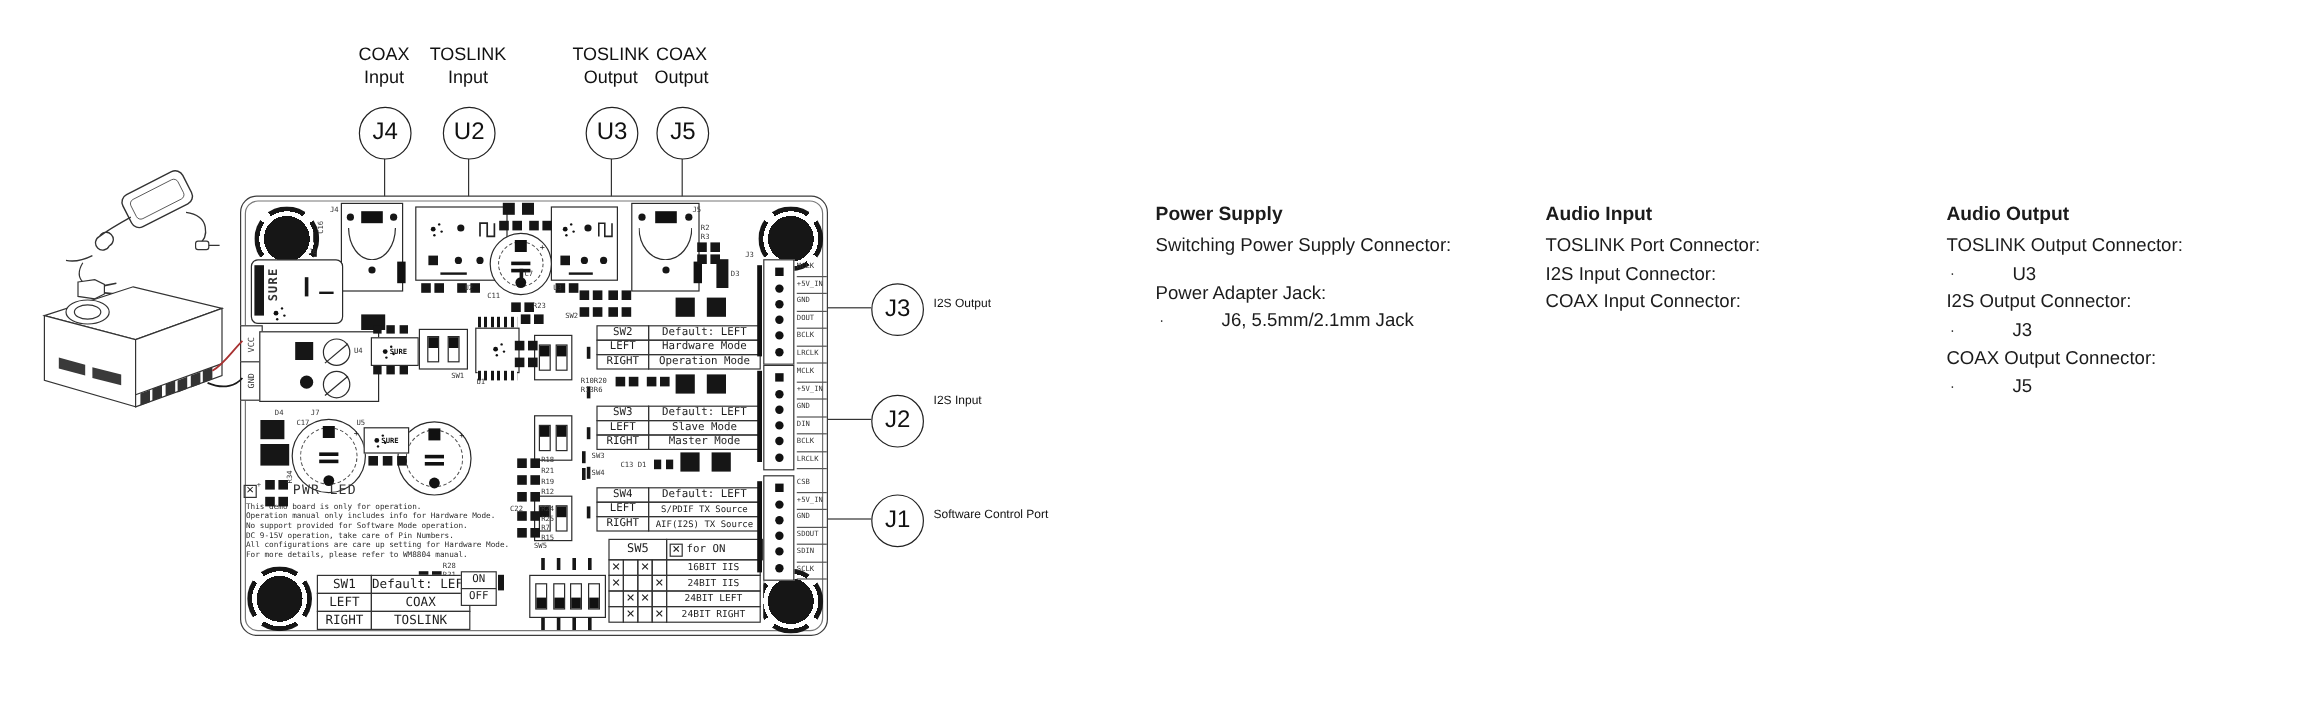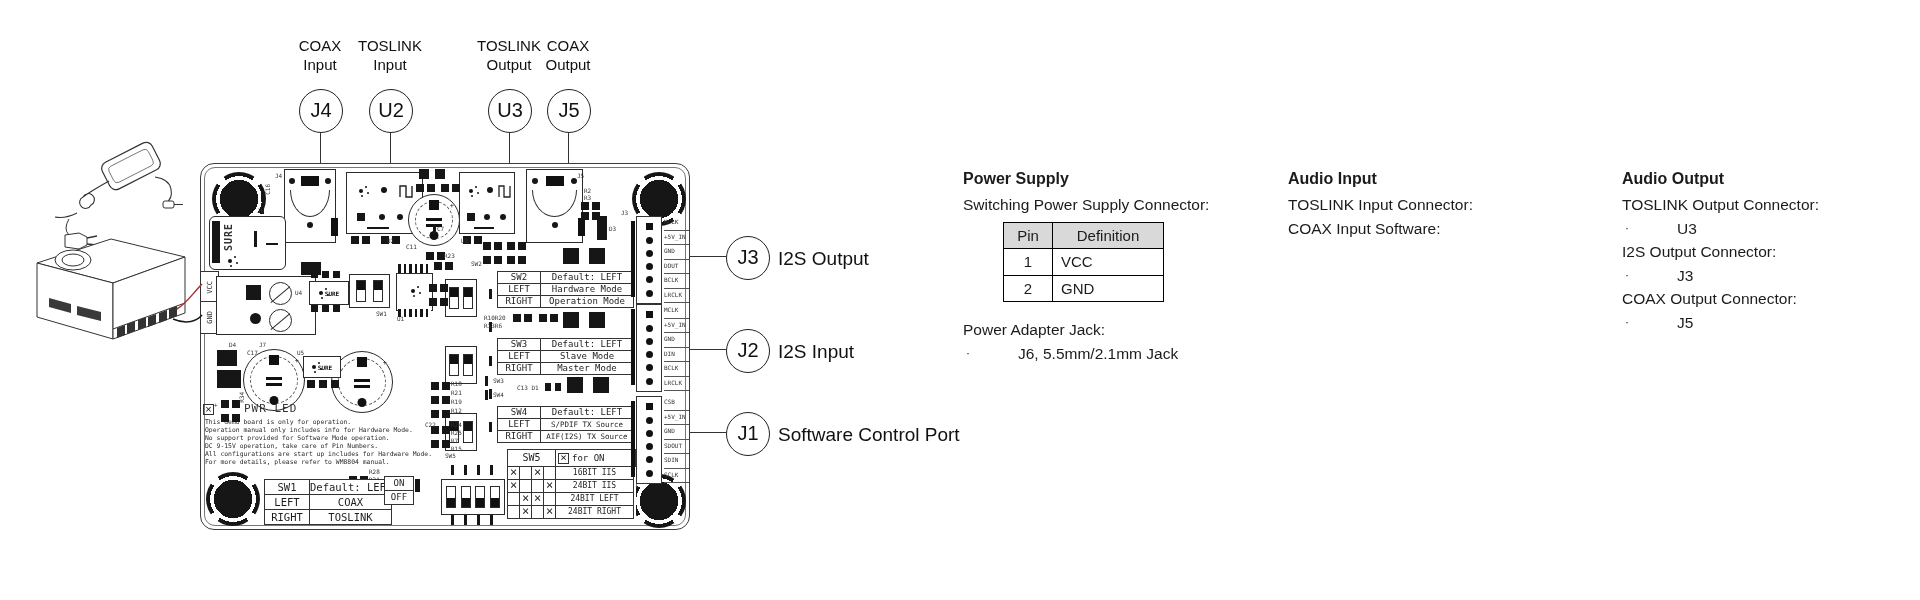--- a/index.html
+++ b/index.html
@@ -96,21 +96,21 @@
   .vcell{position:absolute;width:17px;border:1px solid #333;background:#fff;display:flex;align-items:center;justify-content:center;
          font-family:"DejaVu Sans Mono",monospace;font-size:7px;color:#333;}
   .vcell span{writing-mode:vertical-rl;transform:rotate(180deg);}
 
   
   .cir{position:absolute;width:42px;height:42px;border:1.4px solid #222;border-radius:50%;background:#fff;
        font-size:20px;line-height:40px;text-align:center;color:#111;z-index:4;}
   .tlabel{position:absolute;width:90px;text-align:center;font-size:15px;line-height:19px;color:#111;}
   .lead-v{position:absolute;width:1.2px;background:#333;z-index:1;}
   .lead-h{position:absolute;height:1.2px;background:#333;z-index:1;}
-  .rlabel{position:absolute;font-size:19px;color:#111;white-space:nowrap;}
+  .rlabel{position:absolute;font-size:10px;color:#111;white-space:nowrap;}
 
   
   .info-col{position:absolute;top:168px;width:330px;font-size:15.5px;line-height:23.5px;color:#1b1b1b;}
   .info-h{font-weight:700;font-size:16px;line-height:21px;margin-bottom:4px;}
   .ib .b{display:inline-block;width:52px;padding-left:3px;font-size:12px;vertical-align:top;}
   table.pin-table{border-collapse:collapse;margin:5px 0 6px 40px;font-size:15px;}
   table.pin-table th,table.pin-table td{border:1px solid #000;height:23px;font-weight:400;}
   table.pin-table th{background:#d9d9d9;text-align:center;}
   table.pin-table td.pn{width:46px;text-align:center;}
   table.pin-table td.df,table.pin-table th.df{width:101px;}
@@ -247,21 +247,21 @@
     <div class="sk md" style="left:43px;top:239px">PWR LED</div>
 
     <span class="cbx" style="position:absolute;left:2px;top:240px">×</span>
     <span class="sk" style="left:13px;top:238px">+</span>
 
     <div class="discl" style="left:4px;top:255px">
       <div>This demo board is only for operation.</div>
       <div>Operation manual only includes info for Hardware Mode.</div>
       <div>No support provided for Software Mode operation.</div>
       <div>DC 9-15V operation, take care of Pin Numbers.</div>
-      <div>All configurations are start up includes for Hardware Mode.</div>
+      <div>All configurations are care up setting for Hardware Mode.</div>
       <div>For more details, please refer to WM8804 manual.</div>
     </div>
 
     <span class="pb" style="left:100px;top:98px;width:20px;height:13px"></span>
     <div class="chipbox" style="left:108px;top:117px;width:38px;height:22px">
       <span class="logo" style="position:static;display:inline-block"></span>
         <span>SURE</span>
     </div>
 
     <div class="dip" style="left:148px;top:110px;width:39px;height:32px">
@@ -589,55 +589,40 @@
   </div>
   <div class="cir" style="left:547px;top:89px">J5</div>
   <div class="lead-v" style="left:568px;top:131px;height:49px"></div>
 
   <div class="lead-h" style="left:688px;top:256px;width:38px"></div>
   <div class="cir" style="left:726px;top:236px">J3</div>
   <div class="rlabel" style="left:778px;top:248px">I2S Output</div>
 
   <div class="lead-h" style="left:688px;top:349px;width:38px"></div>
   <div class="cir" style="left:726px;top:329px">J2</div>
-  <div class="rlabel" style="left:778px;top:341px">I2S Input</div>
+  <div class="rlabel" style="left:778px;top:329px">I2S Input</div>
 
   <div class="lead-h" style="left:688px;top:432px;width:38px"></div>
   <div class="cir" style="left:726px;top:412px">J1</div>
   <div class="rlabel" style="left:778px;top:424px">Software Control Port</div>
 
   <div class="info-col" style="left:963px">
     <div class="info-h">Power Supply</div>
     <div>Switching Power Supply Connector:</div>
-    <table class="pin-table">
-      <tbody>
-          <tr>
-        <th class="pn">Pin</th>
-        <th class="df">Definition</th>
-      </tr>
-      <tr>
-        <td class="pn">1</td>
-        <td class="df">VCC</td>
-      </tr>
-      <tr>
-        <td class="pn">2</td>
-        <td class="df">GND</td>
-      </tr>
-    </tbody>
-      </table>
     <div style="margin-top:16px">Power Adapter Jack:</div>
     <div class="ib">
       <span class="b">·</span><span>J6, 5.5mm/2.1mm Jack</span>
     </div>
   </div>
 
   <div class="info-col" style="left:1288px">
     <div class="info-h">Audio Input</div>
-    <div>TOSLINK Input Connector:</div>
-    <div>COAX Input Software:</div>
+    <div>TOSLINK Port Connector:</div>
+    <div>I2S Input Connector:</div>
+    <div>COAX Input Connector:</div>
   </div>
 
   <div class="info-col" style="left:1622px">
     <div class="info-h">Audio Output</div>
     <div>TOSLINK Output Connector:</div>
     <div class="ib"><span class="b">·</span><span>U3</span></div>
     <div>I2S Output Connector:</div>
     <div class="ib"><span class="b">·</span><span>J3</span></div>
     <div>COAX Output Connector:</div>
     <div class="ib"><span class="b">·</span><span>J5</span></div>

